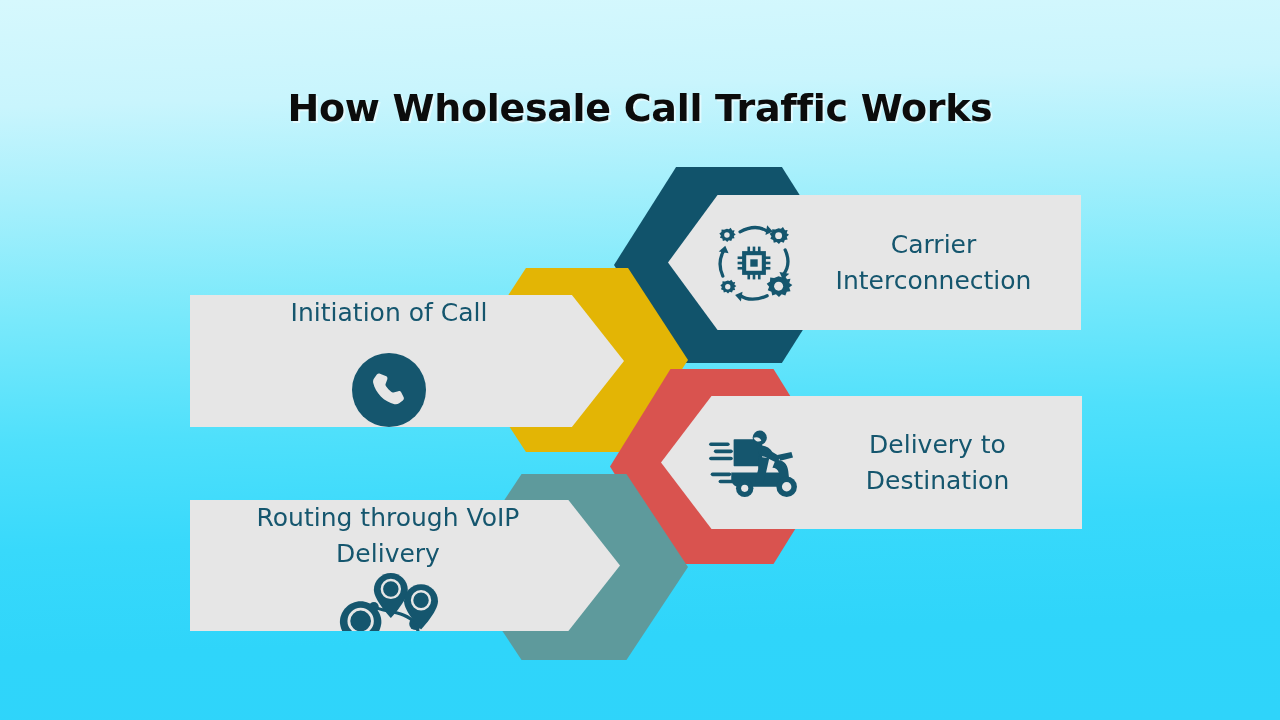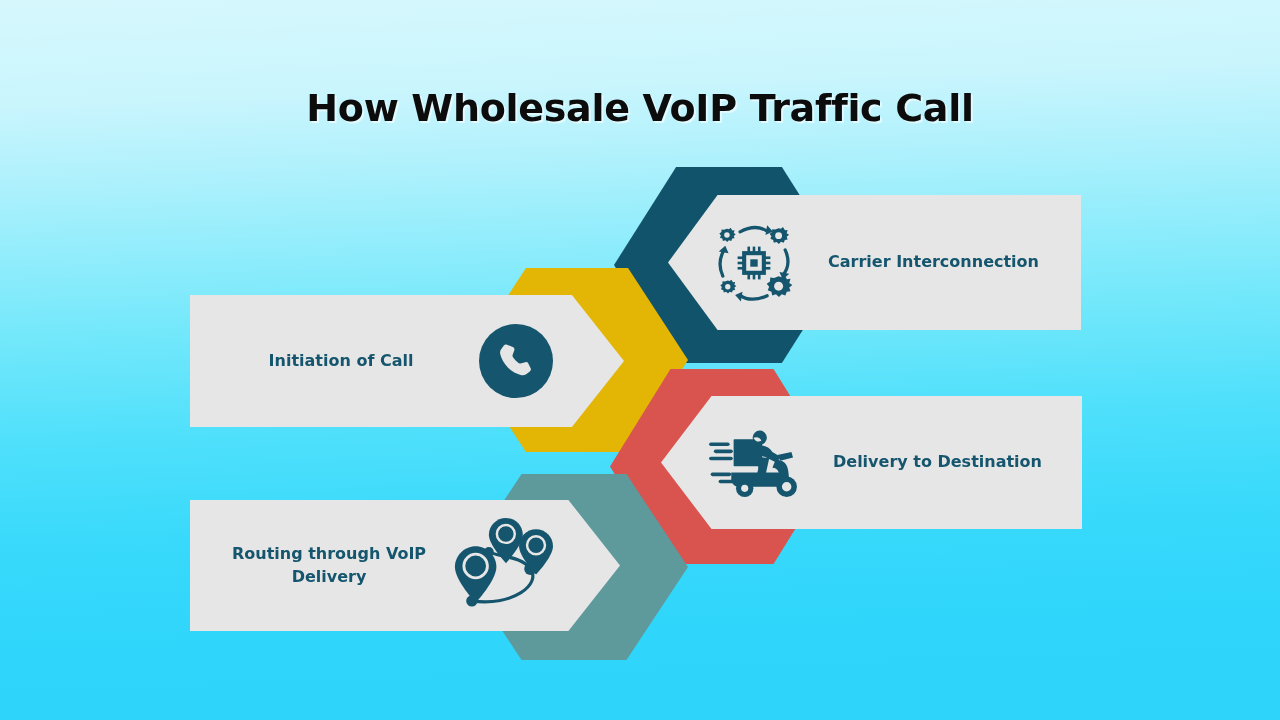--- a/index.html
+++ b/index.html
@@ -53,20 +53,21 @@
     position: absolute;
     background: #e6e6e6;
     display: flex;
     align-items: center;
     box-sizing: border-box;
   }
 
   
   .card.point-right {
     clip-path: polygon(0% 0%, 88% 0%, 100% 50%, 88% 100%, 0% 100%);
+    flex-direction: column;
   }
   
   .card.notch-left {
     clip-path: polygon(12% 0%, 100% 0%, 100% 100%, 12% 100%, 0% 50%);
   }
 
   #card-initiation {
     left: 190px; top: 295px; width: 434px; height: 132px;
     padding-left: 24px; padding-right: 60px;
   }
@@ -78,22 +79,22 @@
     left: 661px; top: 396px; width: 421px; height: 133px;
     padding-left: 36px; padding-right: 20px;
   }
   #card-routing {
     left: 190px; top: 500px; width: 430px; height: 131px;
     padding-left: 24px; padding-right: 58px;
   }
 
   .card-label {
     color: #15566e;
-    font-size: 16px;
-    font-weight: bold;
+    font-size: 25px;
+    font-weight: normal;
     line-height: 1.42;
     text-align: center;
     font-family: "DejaVu Sans", sans-serif;
     flex: 1 1 auto;
   }
 
   .card-icon {
     flex: 0 0 auto;
     display: flex;
     align-items: center;
@@ -118,21 +119,21 @@
     border-radius: 50%;
     background: #15566e;
     display: flex; align-items: center; justify-content: center;
   }
 </style>
 </head>
 <body>
 
 <div id="stage">
 
-  <div id="title">How Wholesale VoIP Traffic Call</div>
+  <div id="title">How Wholesale Call Traffic Works</div>
 
   <div class="hex" id="hex-carrier"></div>
   <div class="hex" id="hex-initiation"></div>
   <div class="hex" id="hex-delivery"></div>
   <div class="hex" id="hex-routing"></div>
 
   <div class="card notch-left" id="card-carrier">
     <div class="card-icon">
       <svg width="82" height="82" viewBox="0 0 100 100" fill="#15566e" aria-hidden="true">
 

